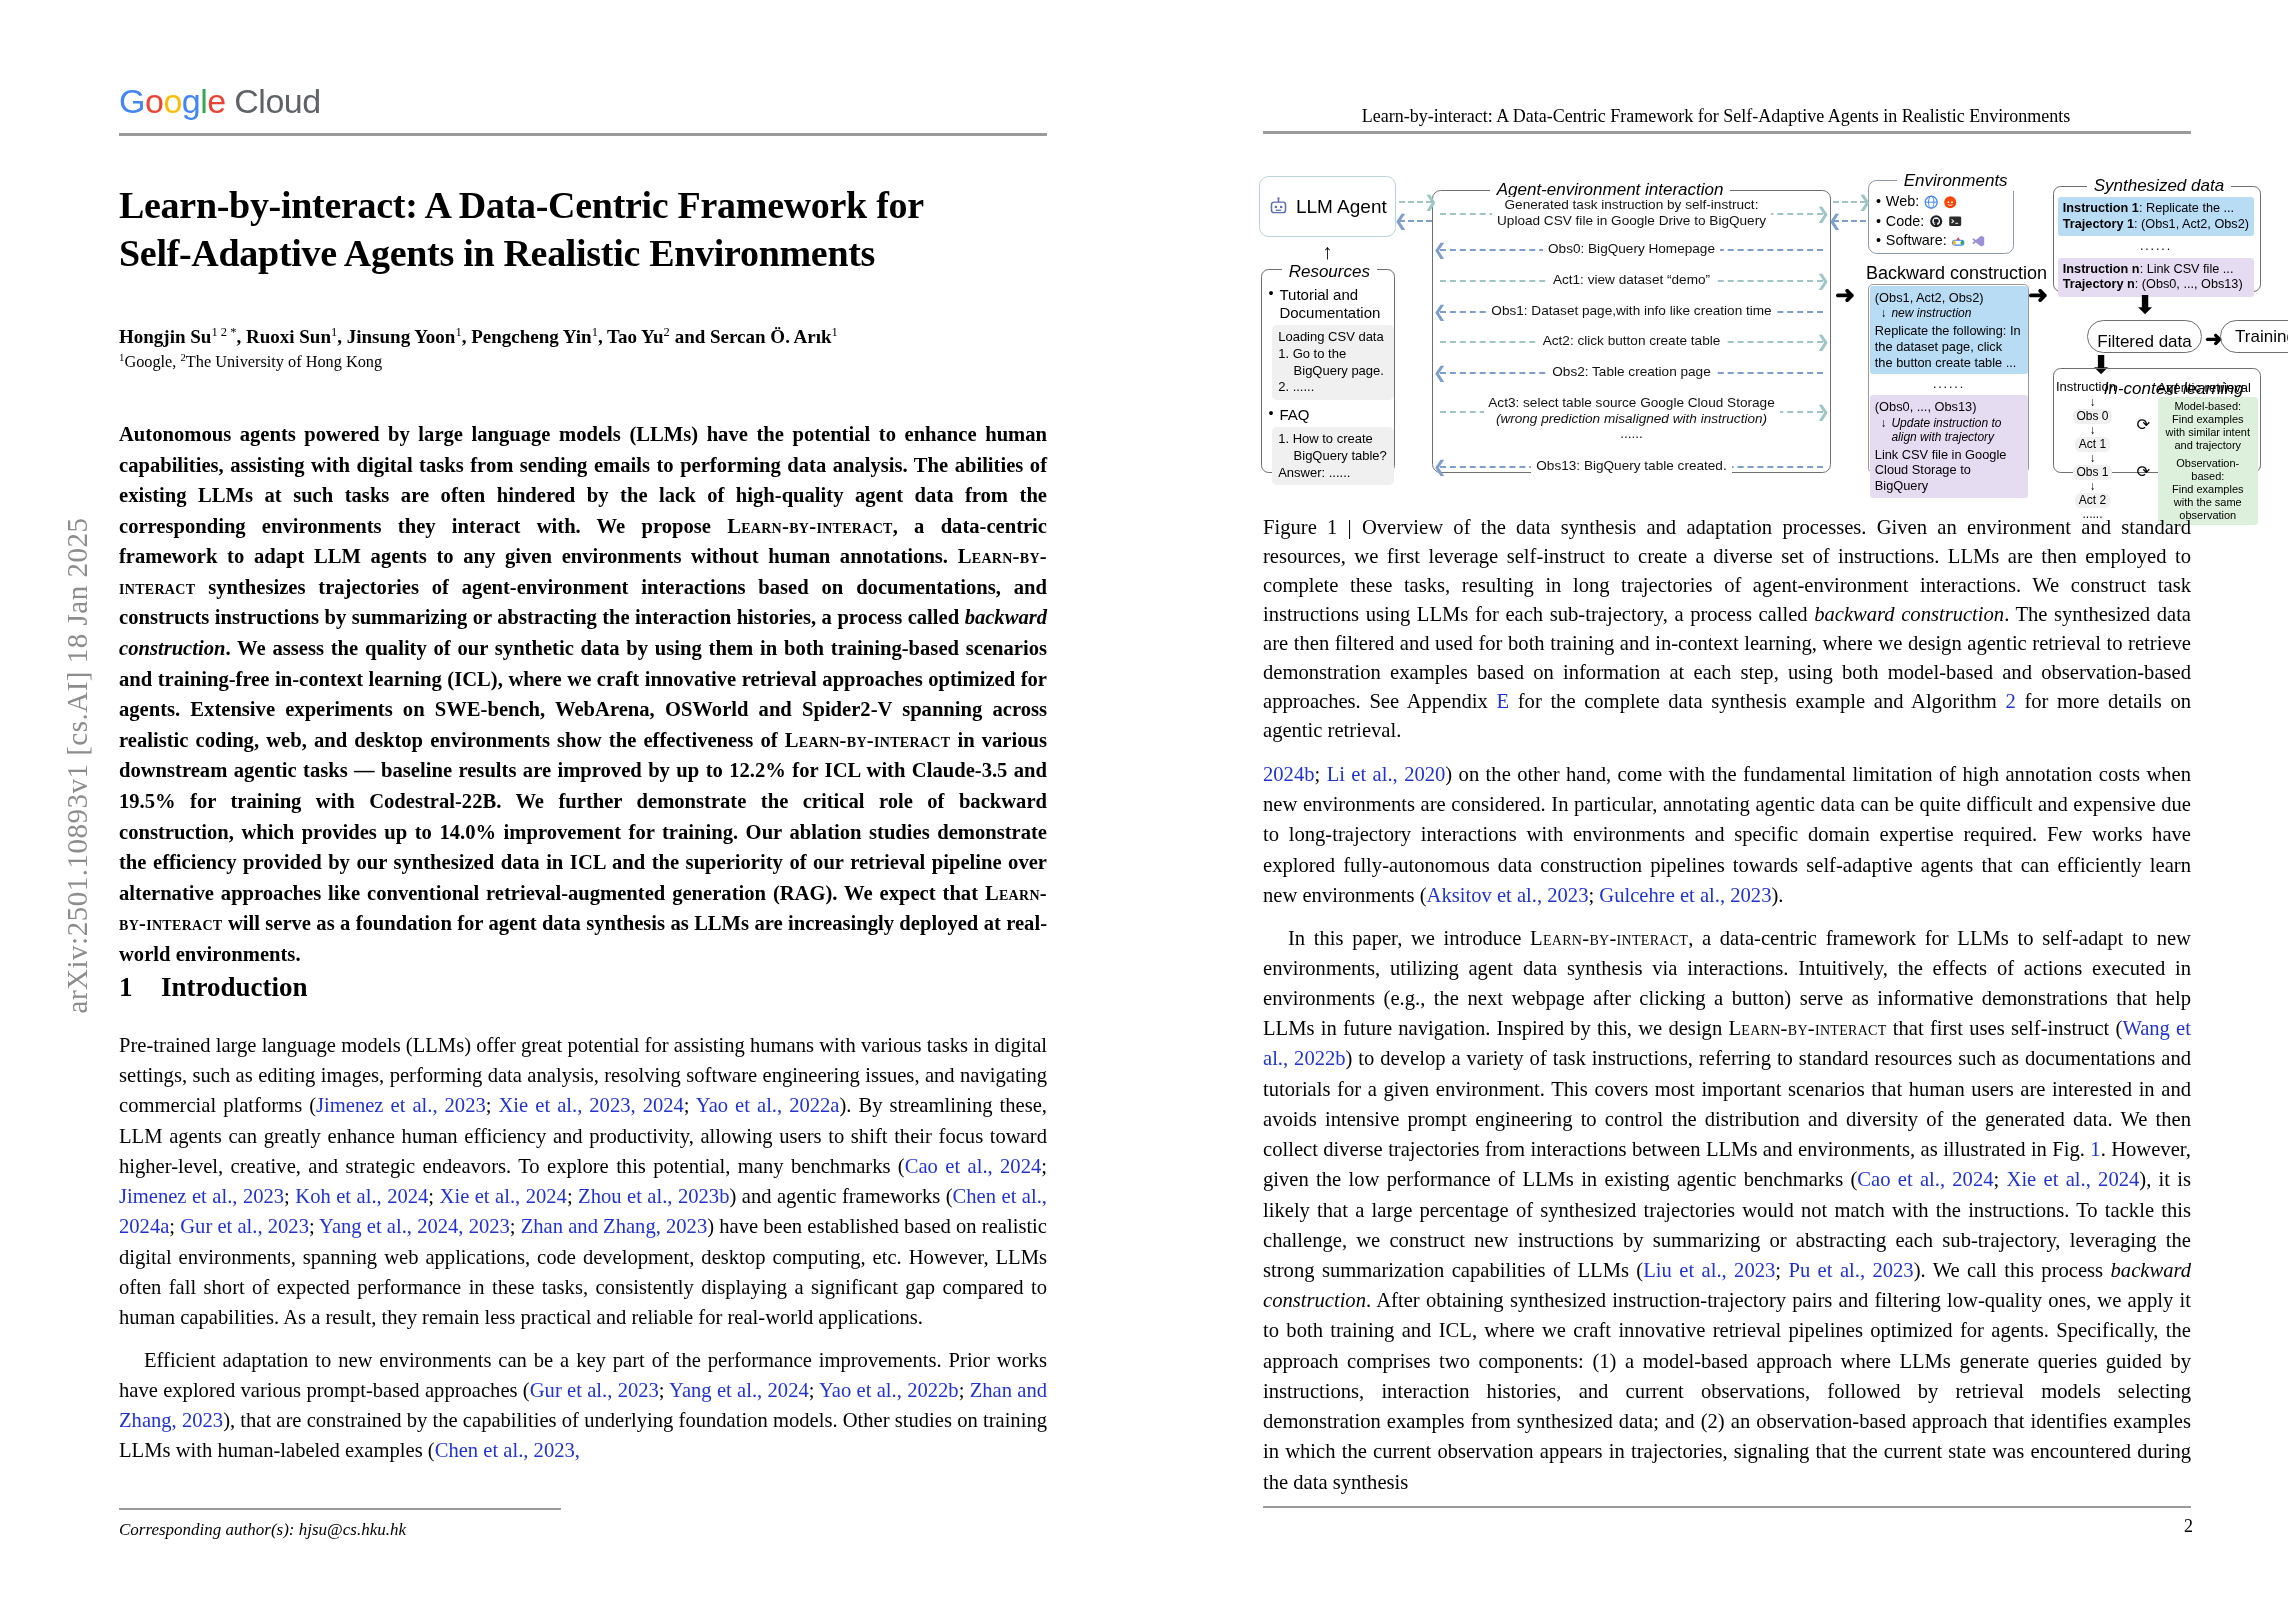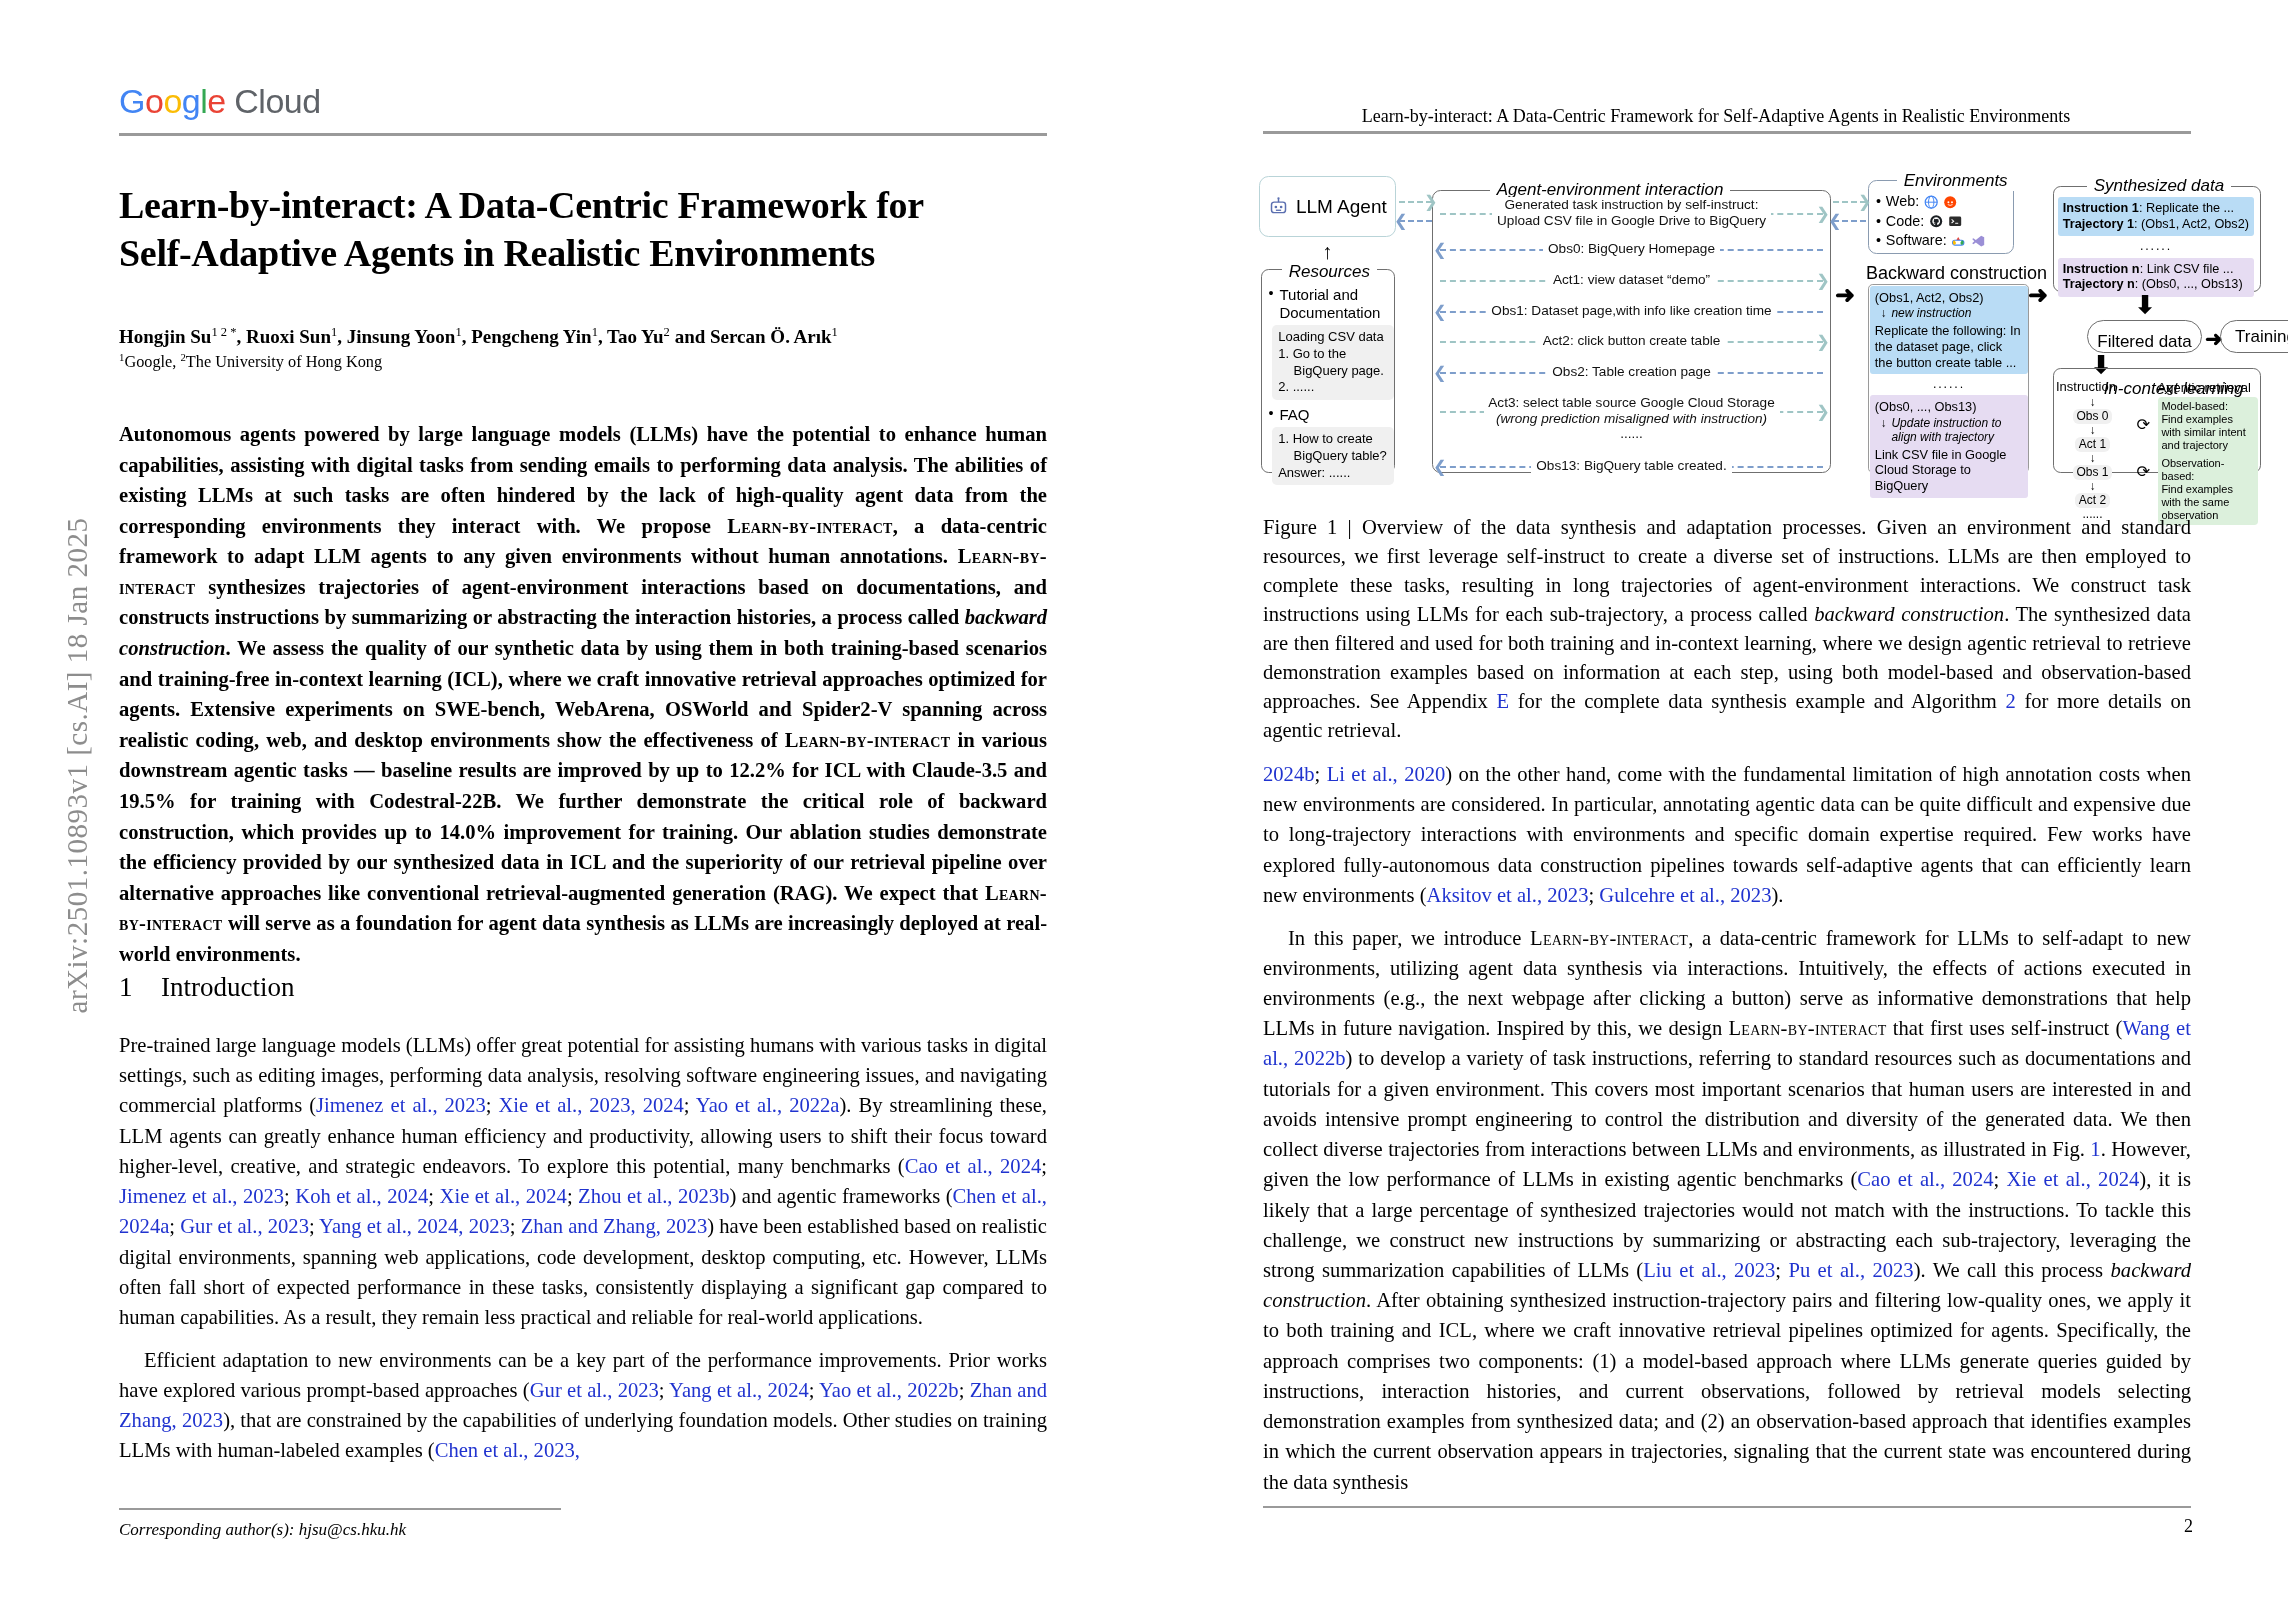--- a/index.html
+++ b/index.html
@@ -58,21 +58,21 @@
   .abstract {
     position:absolute; left:119px; top:419px; width:928px;
     font-size:20.6px; line-height:1.485; font-weight:bold;
     text-align:justify; text-justify:inter-word;
     hyphens:auto;
   }
   .sc { font-variant:small-caps; letter-spacing:0.3px; }
   .it { font-style:italic; }
 
   
-  .sec-head { position:absolute; left:119px; top:972px; font-size:27px; font-weight:normal; }
+  .sec-head { position:absolute; left:119px; top:972px; font-size:27px; font-weight:bold; }
   .sec-head .num { display:inline-block; width:42px; }
 
   
   .body-left {
     position:absolute; left:119px; top:1030px; width:928px;
     font-size:20.6px; line-height:1.468;
     text-align:justify;
   }
   .body-left p { margin:0 0 0 0; }
   .body-left p + p { text-indent:25px; margin-top:12.5px; }
@@ -146,21 +146,21 @@
   .syn-inner b { font-weight:bold; }
 
   .filt-box { left:828px; top:161px; width:115px; height:33px; border:1.4px solid #6f6f6f; border-radius:16.3px; display:flex; align-items:flex-end; justify-content:center; font-size:17px; }
   .train-box { left:961px; top:161px; width:91px; height:33px; border:1.4px solid #6f6f6f; border-radius:16.3px; display:flex; align-items:center; justify-content:center; font-size:17px; }
 
   .icl-box { left:794px; top:209px; width:208px; height:105px; border:1.4px solid #6f6f6f; border-radius:7.7px; }
   .icl-label { left:838px; top:200px;margin-top:20px; }
   .icl-inner { position:absolute; left:797px; top:221px; width:202px; display:flex; gap:3.8px; }
   .icl-col1 { width:73px; text-align:center; font-size:12px; line-height:1.08; }
   .icl-step { background:#f0f0f0; border-radius:5.8px; padding:1px 3.8px; display:inline-block; margin:0; }
-  .icl-col2 { flex:1; background:#dcf0dc; border-radius:3.8px; padding:2.9px 3.8px; font-size:11px; line-height:1.19; }
+  .icl-col2 { flex:1; background:#dcf0dc; border-radius:3.8px; padding:2.9px 3.8px; font-size:11px; line-height:1.19;text-align:center; }
   .icl-head { text-align:left; font-size:13px; margin-bottom:1.9px; }
 
   .blk-arrow { position:absolute; color:#000; font-weight:bold; }
 
   
   .fig-cap { position:absolute; left:119px; top:513px; width:928px; font-size:20.6px; line-height:1.41; text-align:justify; }
 
   
   .body-right { position:absolute; left:119px; top:759px; width:928px; font-size:20.6px; line-height:1.468; text-align:justify; }
   .body-right p { margin:0; }

